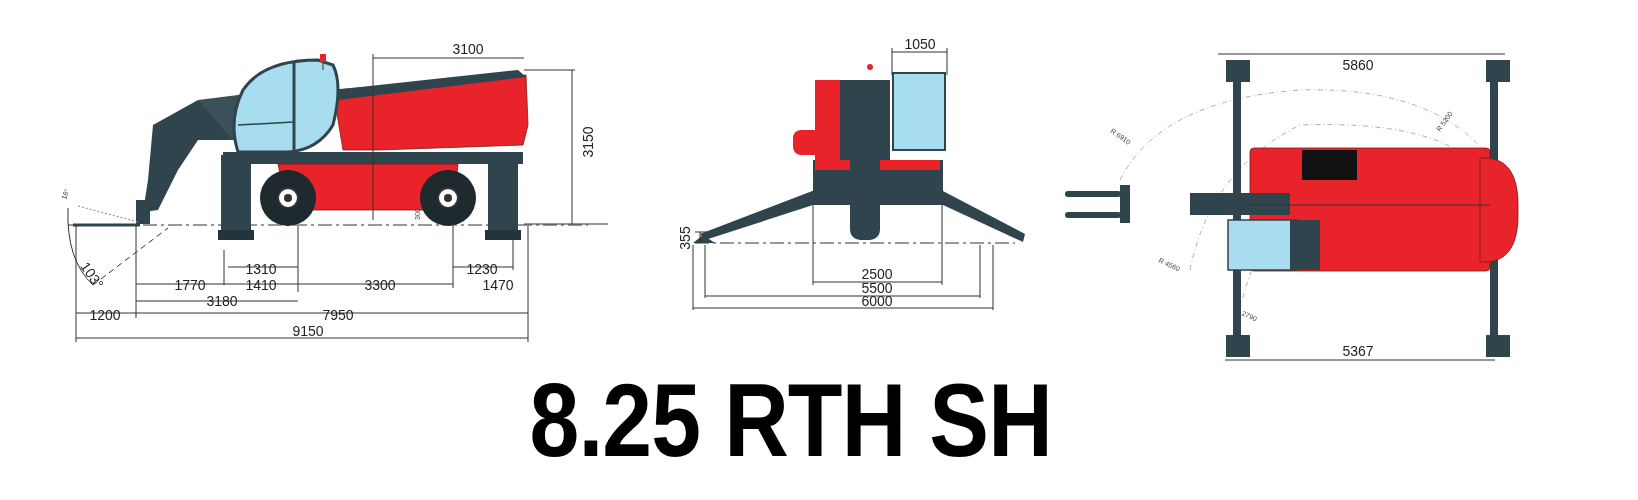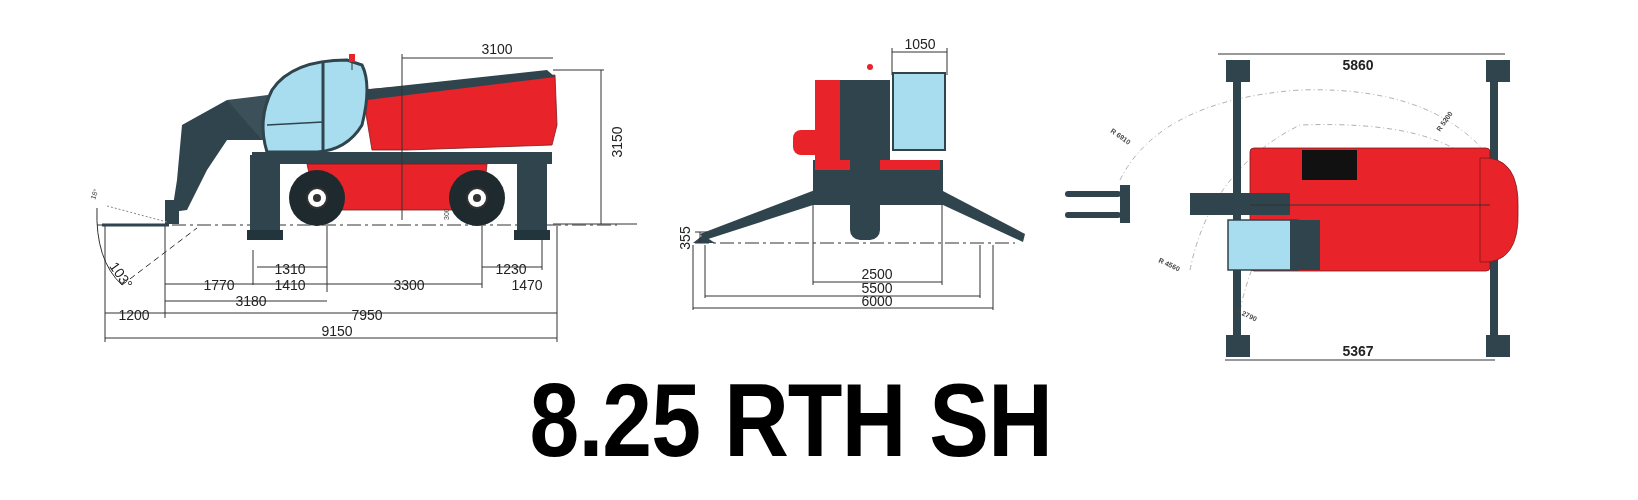--- a/index.html
+++ b/index.html
@@ -1,20 +1,20 @@
 <!DOCTYPE html>
 <html><head>
 <meta charset="utf-8">
 <style>
   html, body { margin: 0; padding: 0; background: #ffffff; }
   body { width: 1638px; height: 500px; position: relative; overflow: hidden; font-family: "Liberation Sans", sans-serif; }
   .view { position: absolute; }
-  #side-view { left: 77px; top: 30px; width: 560px; height: 320px; }
+  #side-view { left: 48px; top: 30px; width: 560px; height: 320px; }
   #front-view { left: 645px; top: 30px; width: 380px; height: 290px; }
-  #top-view { left: 1040px; top: 40px; width: 540px; height: 330px; font-weight: bold; }
+  #top-view { left: 1040px; top: 40px; width: 540px; height: 330px; }
   svg text { font-family: "Liberation Sans", sans-serif; fill: #222; }
   .dim { font-size: 14px; }
   .dim-small { font-size: 7px; fill: #444; }
   #model-title {
     position: absolute; left: 0; width: 1580px; top: 368px; text-align: center;
     font-family: "Liberation Sans", sans-serif; font-weight: 700; font-size: 104px;
     letter-spacing: -1px; color: #000; line-height: 1; transform: scaleX(0.86); transform-origin: 795px 0;
   }
 </style>
 </head>

